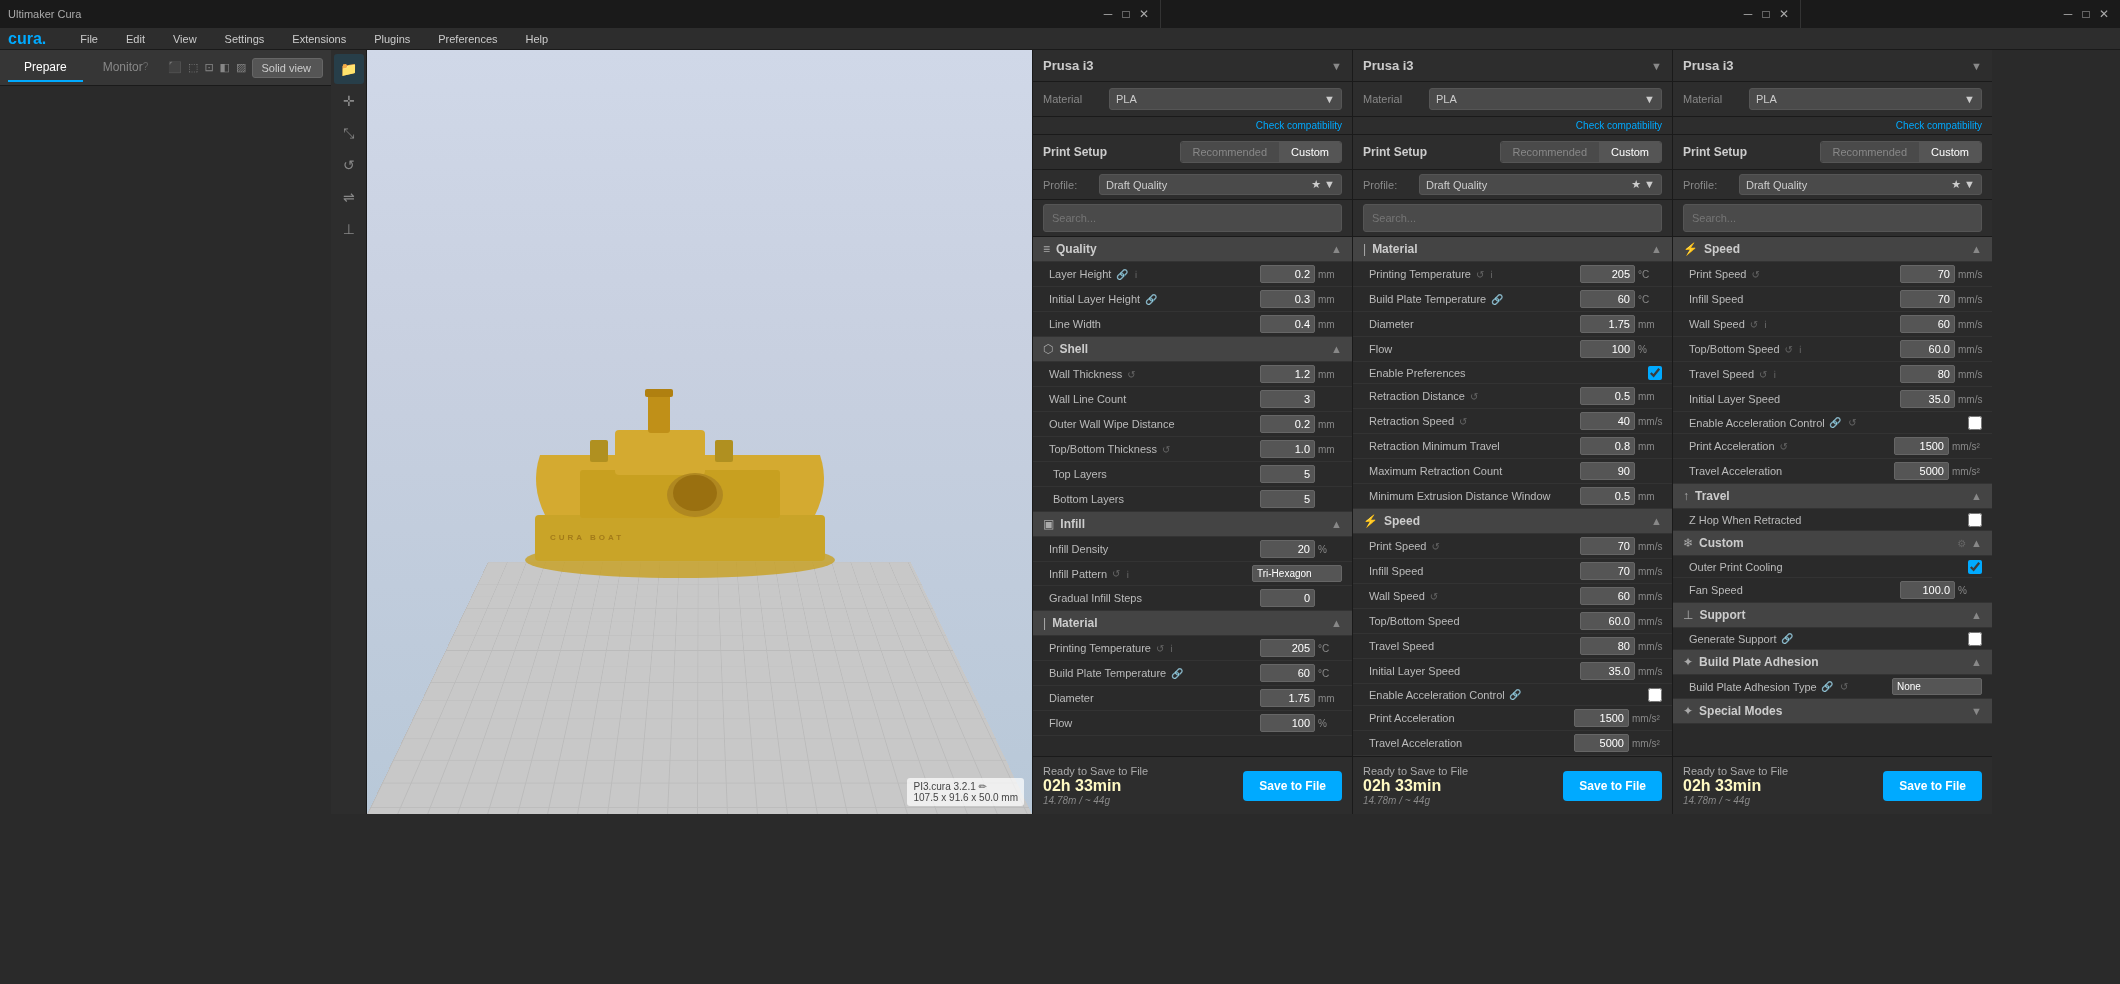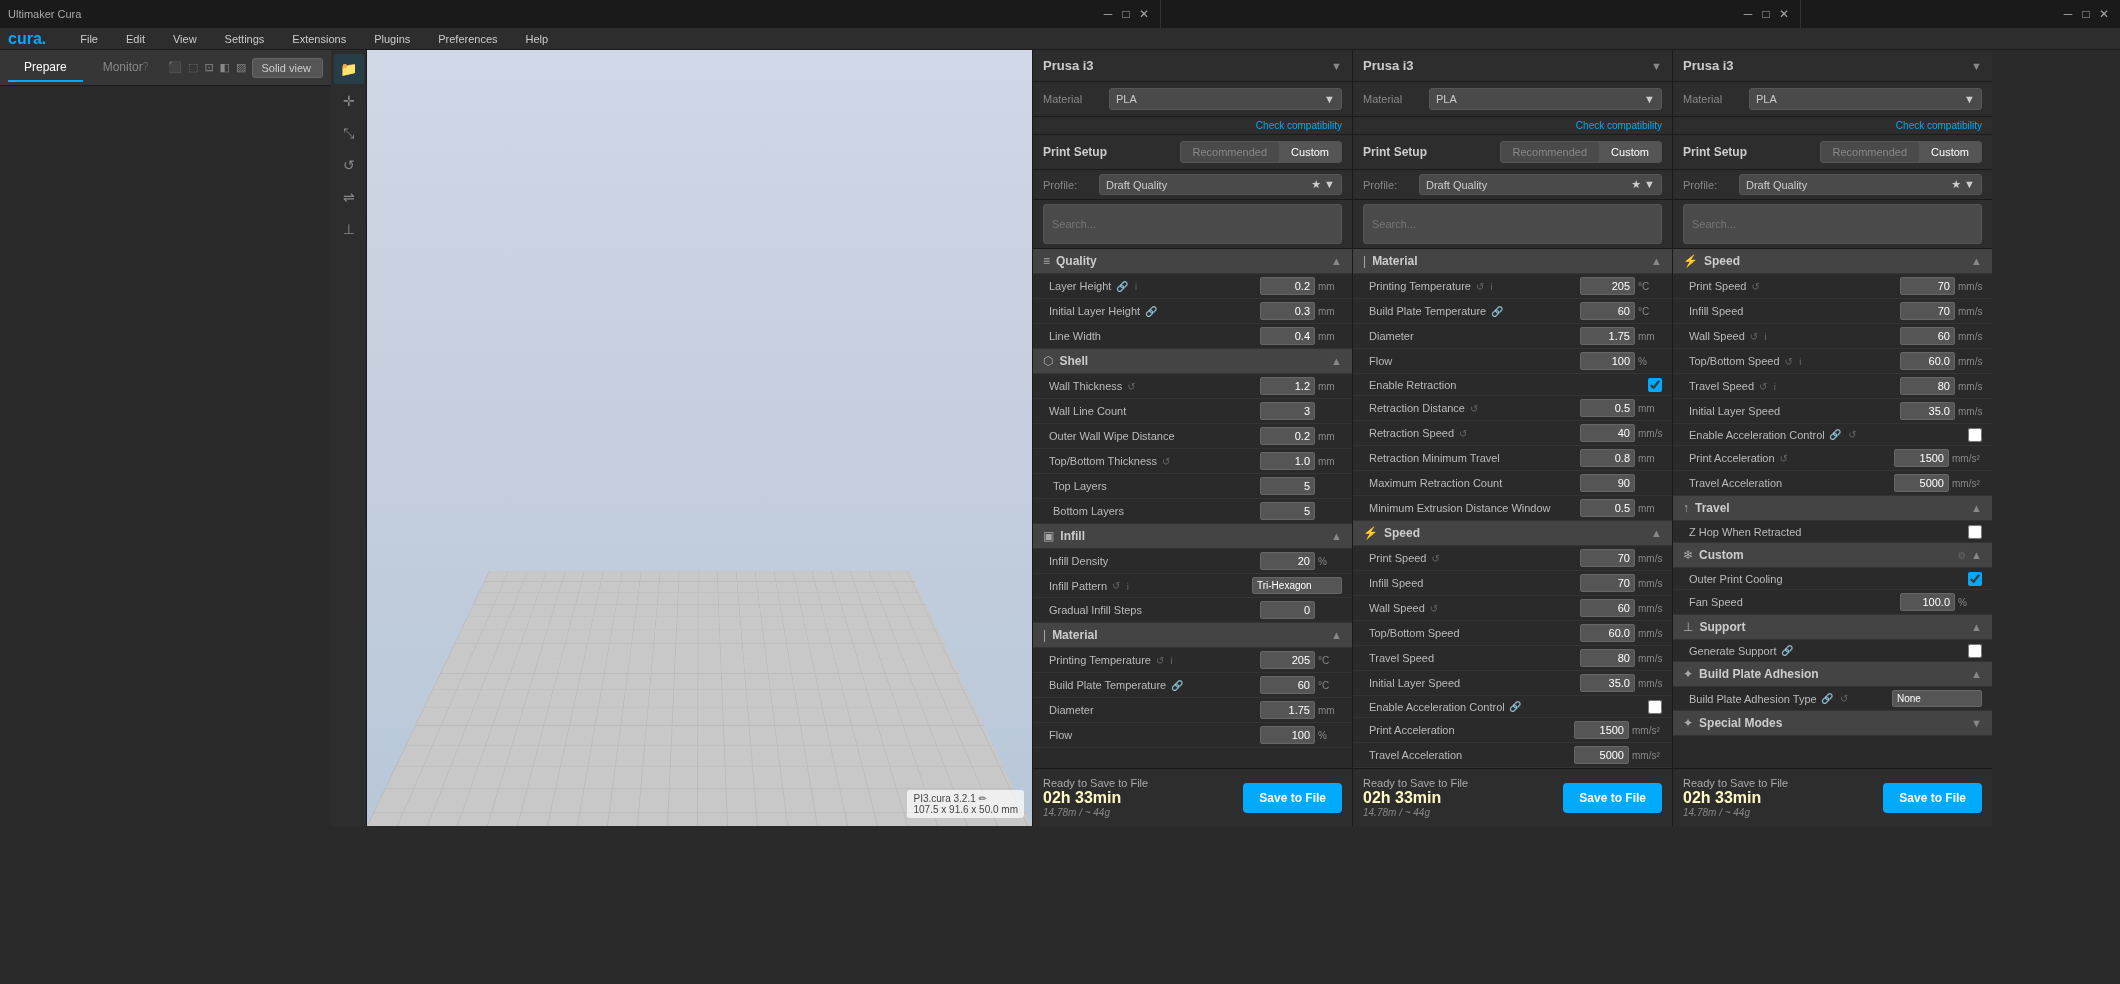--- a/index.html
+++ b/index.html
@@ -55,21 +55,21 @@
     .btn-toggle { background: #4a4a4a; border: none; color: #888; padding: 4px 12px; font-size: 11px; cursor: pointer; }
     .btn-toggle.active { background: #555; color: #fff; }
 
     
     .profile-row { background: #2d2d2d; padding: 4px 10px; display: flex; align-items: center; gap: 6px; border-bottom: 1px solid #1a1a1a; }
     .profile-label { font-size: 11px; color: #888; width: 50px; }
     .profile-select { flex: 1; background: #4a4a4a; border: 1px solid #555; color: #ccc; padding: 3px 6px; font-size: 11px; border-radius: 3px; display: flex; align-items: center; justify-content: space-between; cursor: pointer; }
 
     
     .search-row { background: #2d2d2d; padding: 4px 10px; border-bottom: 1px solid #1a1a1a; }
-    .search-input { width: 100%; background: #4a4a4a; border: 1px solid #555; color: #ccc; padding: 13px 8px; font-size: 11px; border-radius: 3px; outline: none; }
+    .search-input { width: 100%; background: #4a4a4a; border: 1px solid #555; color: #ccc; padding: 7px 8px; font-size: 11px; border-radius: 3px; outline: none; }
 
     
     .section-header { background: #444; padding: 5px 10px; display: flex; align-items: center; gap: 6px; cursor: pointer; border-bottom: 1px solid #333; }
     .section-icon { font-size: 12px; color: #aaa; }
     .section-title { flex: 1; font-size: 12px; font-weight: bold; color: #ccc; }
     .section-chevron { color: #888; font-size: 11px; cursor: pointer; }
 
     
     .setting-row { display: flex; align-items: center; padding: 3px 10px 3px 16px; border-bottom: 1px solid #333; min-height: 22px; }
     .setting-name { flex: 1; font-size: 11px; color: #bbb; display: flex; align-items: center; gap: 4px; }
@@ -169,20 +169,47 @@
         <button class="toolbar-btn" title="Move">✛</button>
         <button class="toolbar-btn" title="Scale">⤡</button>
         <button class="toolbar-btn" title="Rotate">↺</button>
         <button class="toolbar-btn" title="Mirror">⇌</button>
         <button class="toolbar-btn" title="Support">⊥</button>
       </div>
 
       <div class="viewport">
         <div class="viewport-bg">
           <div class="grid-plane"></div>
+          <div class="model-container">
+            <div class="model-placeholder">
+
+              <svg width="320" height="230" viewBox="0 0 320 230" style="position:absolute;">
+
+                <ellipse cx="160" cy="195" rx="155" ry="18" fill="#c8a020" opacity="0.8"></ellipse>
+                <rect x="15" y="150" width="290" height="46" fill="#c9a428" rx="4"></rect>
+
+                <path d="M 25 150 Q 10 120 20 90 L 300 90 Q 310 120 295 150 Z" fill="#d4aa30"></path>
+
+                <rect x="60" y="105" width="200" height="48" fill="#c8a020" rx="3"></rect>
+
+                <rect x="95" y="65" width="90" height="45" fill="#d4aa30" rx="4"></rect>
+
+                <rect x="128" y="28" width="22" height="40" fill="#c09018" rx="3"></rect>
+                <rect x="125" y="24" width="28" height="8" fill="#b08010" rx="2"></rect>
+
+                <ellipse cx="175" cy="130" rx="28" ry="22" fill="#b08820"></ellipse>
+                <ellipse cx="175" cy="128" rx="22" ry="18" fill="#9a7010"></ellipse>
+
+                <text x="30" y="175" fill="#8a6010" font-size="8" opacity="0.6" font-weight="bold" letter-spacing="3">CURA BOAT</text>
+
+                <rect x="70" y="75" width="18" height="22" fill="#b09020" rx="2"></rect>
+                <rect x="195" y="75" width="18" height="22" fill="#b09020" rx="2"></rect>
+              </svg>
+            </div>
+          </div>
           <div class="viewport-info">
             <span>PI3.cura 3.2.1</span> ✏<br>
             <span>107.5 x 91.6 x 50.0 mm</span>
           </div>
         </div>
       </div>
     </div>
   </div>
 
   <div style="display:flex; width:1088px;">
@@ -466,21 +493,21 @@
               </div>
           </div>
           <div class="setting-row">
             <span class="setting-name">Flow</span>
             <div class="setting-value">
                 <input class="setting-input" value="100" style="">
                 <span class="setting-unit">%</span>
               </div>
           </div>
           <div class="setting-row">
-            <span class="setting-name">Enable Retraction</span>
+            <span class="setting-name">Enable Preferences</span>
             <div class="setting-value">
                 <input type="checkbox" class="setting-checkbox" checked="" style="">
               </div>
           </div>
           <div class="setting-row">
             <span class="setting-name">Retraction Distance
               <button class="setting-icon-btn">↺</button>
             </span>
             <div class="setting-value">
                 <input class="setting-input" value="0.5" style="">

